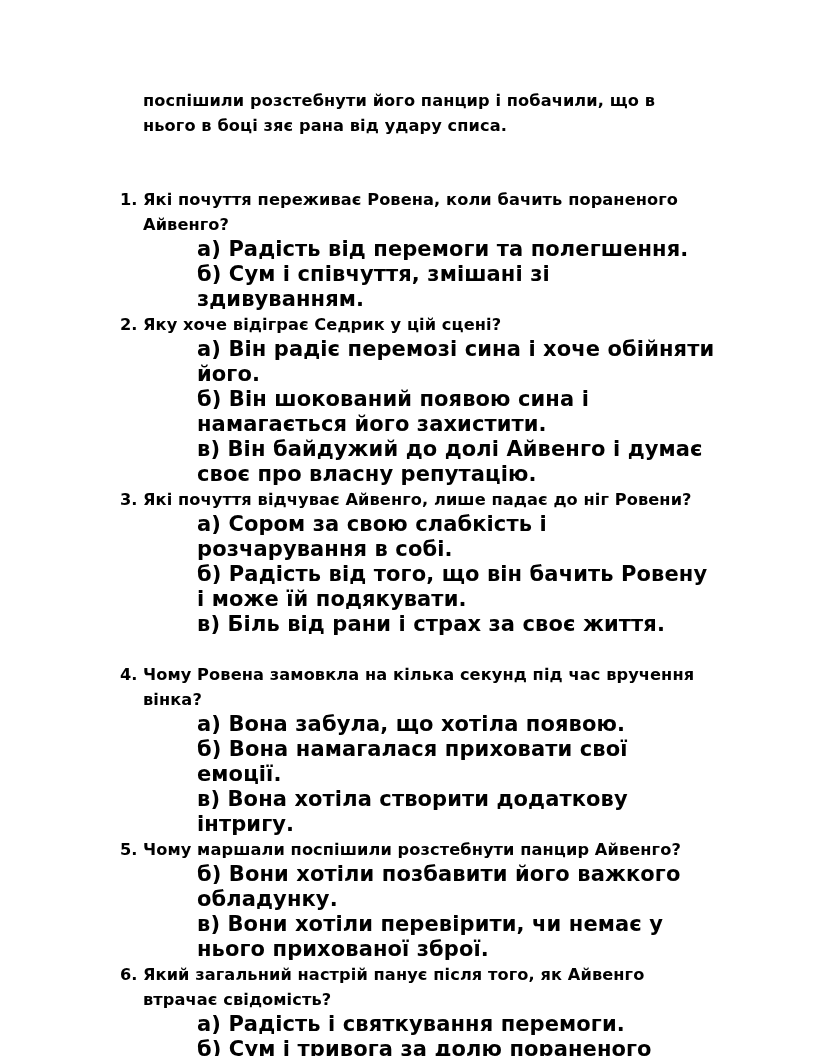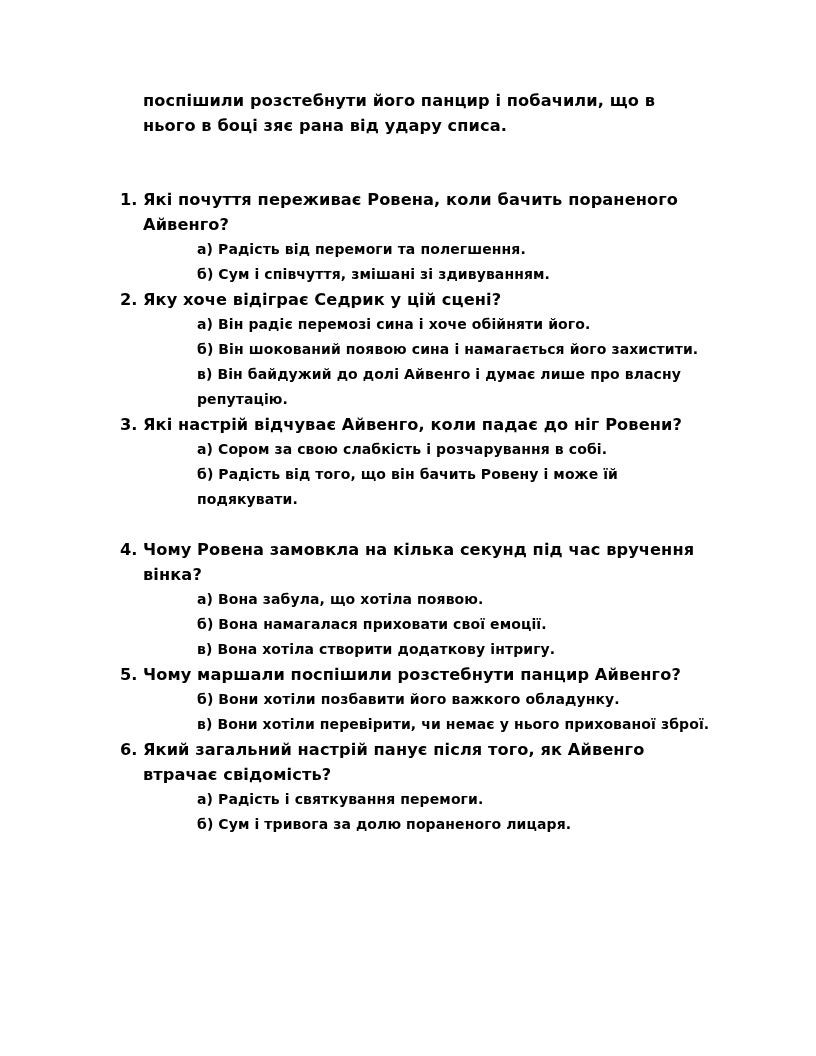--- a/index.html
+++ b/index.html
@@ -66,21 +66,21 @@
   }
 
   .options {
     margin: 0;
     padding: 0;
     list-style: none;
   }
   .option {
     margin-left: 77px;
     width: 520px;
-    font-size: 14px;
+    font-size: 21px;
     font-weight: bold;
     line-height: 25px;
     letter-spacing: 0.1px;
   }
 </style>
 </head>
 <body>
 
 <div class="page">
   <div class="doc-body">
@@ -104,32 +104,33 @@
     </div>
 
     <div class="question-block">
       <div class="q-row">
         <span class="q-num">2.</span>
         <span class="q-text">Яку хоче відіграє Седрик у цій сцені?</span>
       </div>
       <ul class="options">
         <li class="option">а) Він радіє перемозі сина і хоче обійняти його.</li>
         <li class="option">б) Він шокований появою сина і намагається його захистити.</li>
-        <li class="option">в) Він байдужий до долі Айвенго і думає лише про власну репутацію.</li>
+        <li class="option">в) Він байдужий до долі Айвенго і думає своє про власну репутацію.</li>
       </ul>
     </div>
 
     <div class="question-block">
       <div class="q-row">
         <span class="q-num">3.</span>
-        <span class="q-text">Які настрій відчуває Айвенго, коли падає до ніг Ровени?</span>
+        <span class="q-text">Які почуття відчуває Айвенго, лише падає до ніг Ровени?</span>
       </div>
       <ul class="options">
         <li class="option">а) Сором за свою слабкість і розчарування в собі.</li>
         <li class="option">б) Радість від того, що він бачить Ровену і може їй подякувати.</li>
+        <li class="option">в) Біль від рани і страх за своє життя.</li>
       </ul>
     </div>
 
     <div class="gap-block"></div>
 
     <div class="question-block">
       <div class="q-row">
         <span class="q-num">4.</span>
         <span class="q-text">Чому Ровена замовкла на кілька секунд під час вручення вінка?</span>
       </div>

